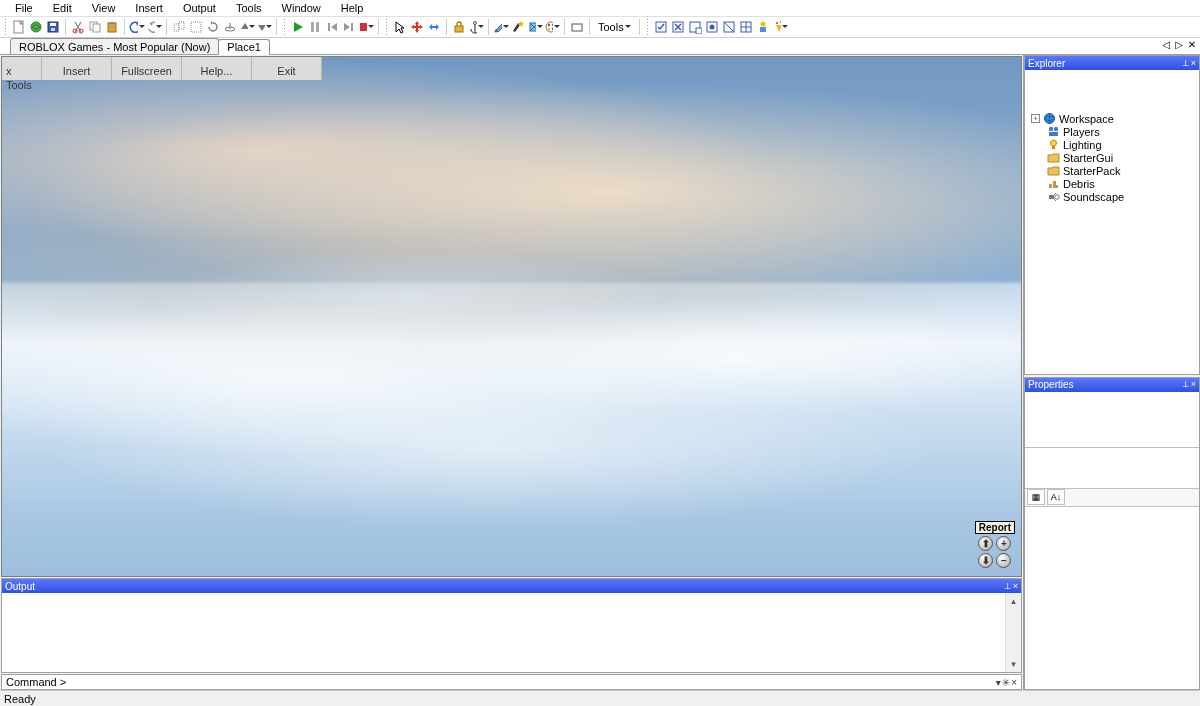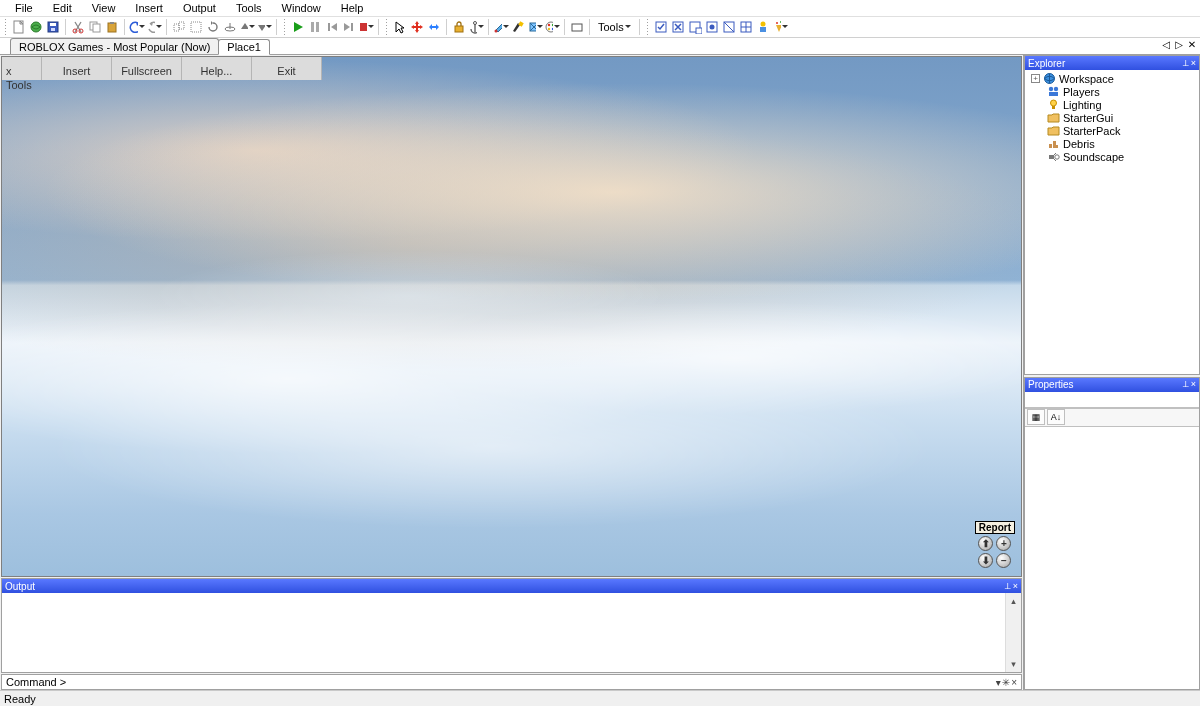--- a/index.html
+++ b/index.html
@@ -54,21 +54,21 @@
 .panel-header { height:14px; background:linear-gradient(#5978ff,#3050e0); color:#fff; font-size:10px; display:flex; align-items:center; padding:0 3px; justify-content:space-between; }
 .panel-header .ctrls { display:flex; gap:2px; font-size:9px; }
 .output-body { flex:1; background:#fff; position:relative; overflow:hidden; }
 .sb-v { position:absolute; right:0; top:0; bottom:0; width:16px; background:#f0f0f0; border-left:1px solid #ddd; }
 .sb-arr { height:16px; display:flex; align-items:center; justify-content:center; color:#555; font-size:9px; }
 
 .command { height:16px; background:#fff; border:1px solid #a0a0a0; margin:0 1px 0 1px; display:flex; align-items:center; padding:0 4px; font-size:11px; }
 .cmd-ctrls { margin-left:auto; display:flex; gap:1px; color:#444; font-size:10px; align-items:center; }
 
 .right-col { width:176px; display:flex; flex-direction:column; gap:0; }
-.rpanel { border:1px solid #a0a0a0; display:flex; flex-direction:column; background:#fff; }
+.rpanel { border:1px solid #a0a0a0; display:flex; flex-direction:column; background:#fff;gap:40px; }
 .explorer { flex:1.02; }
 .properties { flex:1; margin-top:2px; }
 .tree { padding:2px 2px; font-size:11px; }
 .tree-row { display:flex; align-items:center; height:13px; gap:3px; padding-left:4px; }
 .tree-row.lvl1 { padding-left:20px; }
 .expander { width:9px; height:9px; border:1px solid #888; font-size:8px; line-height:7px; text-align:center; color:#555; background:#fff; }
 .node-icon { width:13px; height:13px; display:flex; align-items:center; justify-content:center; }
 .prop-tools { height:19px; border-top:1px solid #c0c0c0; border-bottom:1px solid #c0c0c0; background:#f7f7f7; display:flex; align-items:center; gap:2px; padding-left:2px; }
 .prop-filter { height:16px; background:#fff; border-bottom:1px solid #c0c0c0; }
 .prop-btn { width:18px; height:16px; border:1px solid #bfbfbf; background:#fcfcfc; font-size:9px; display:flex; align-items:center; justify-content:center; }

